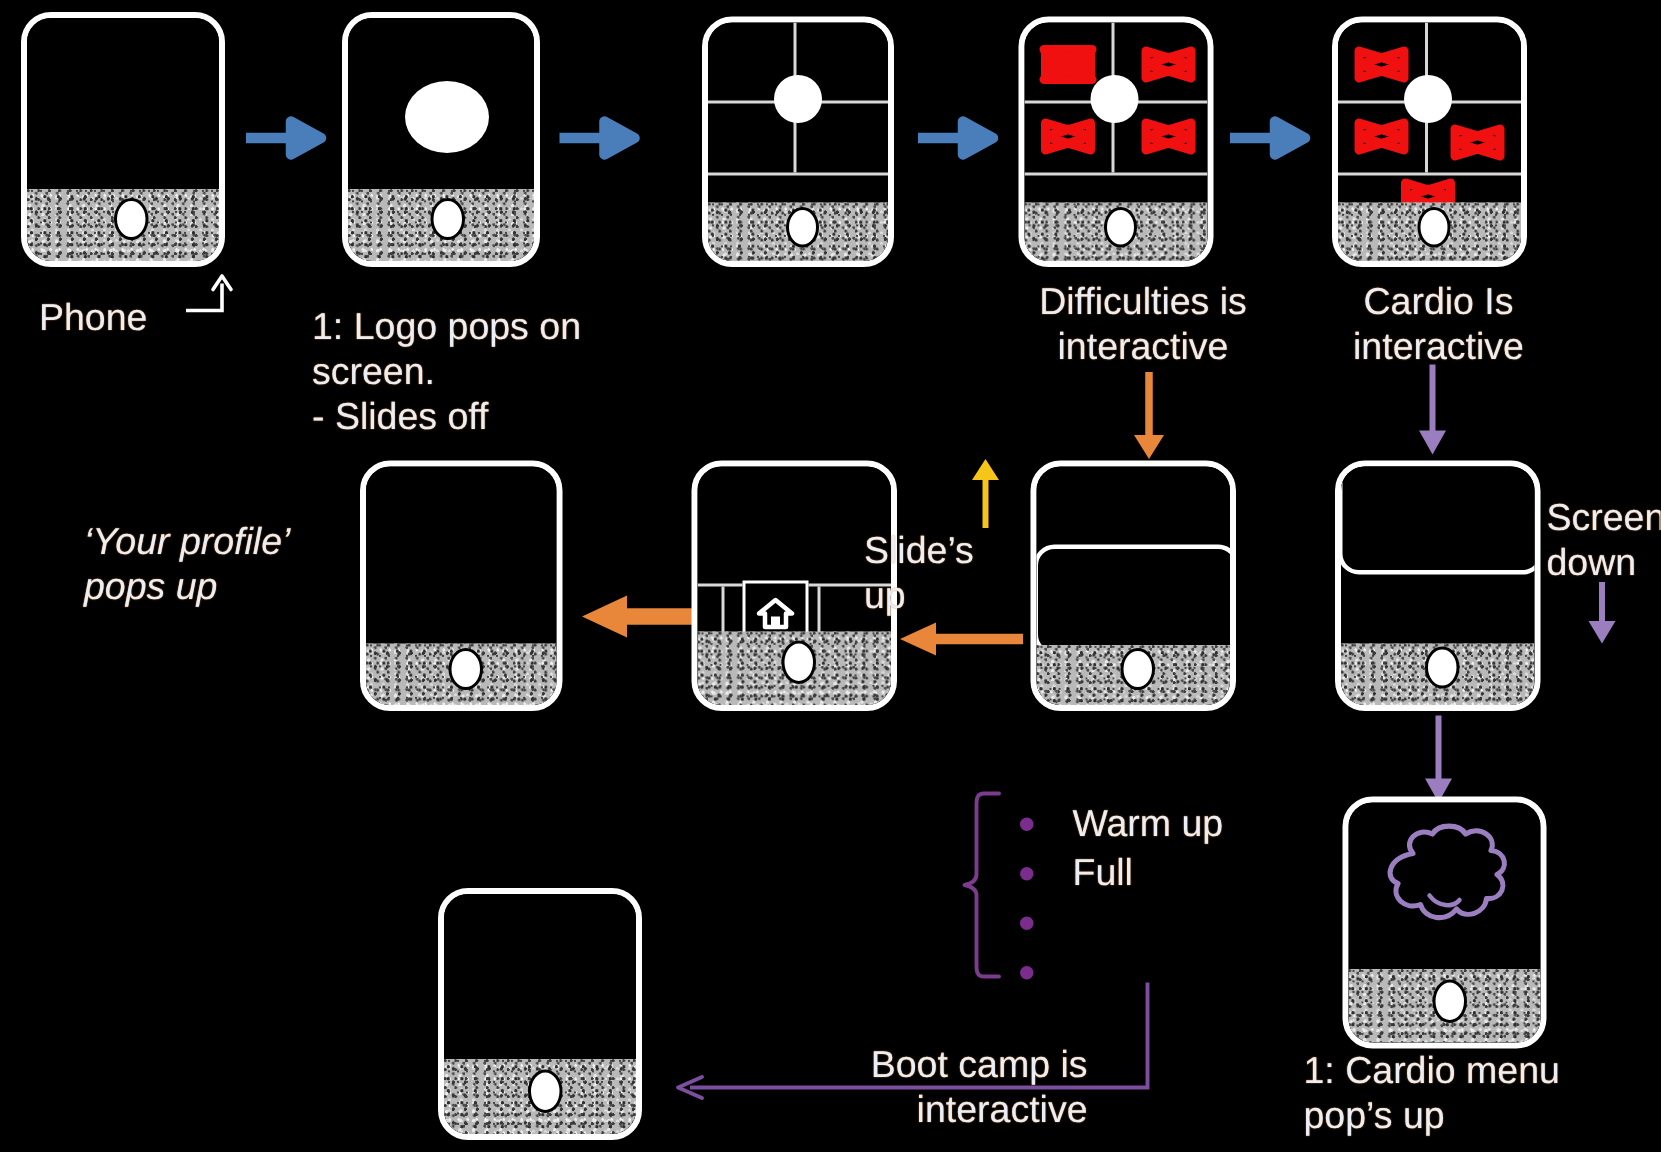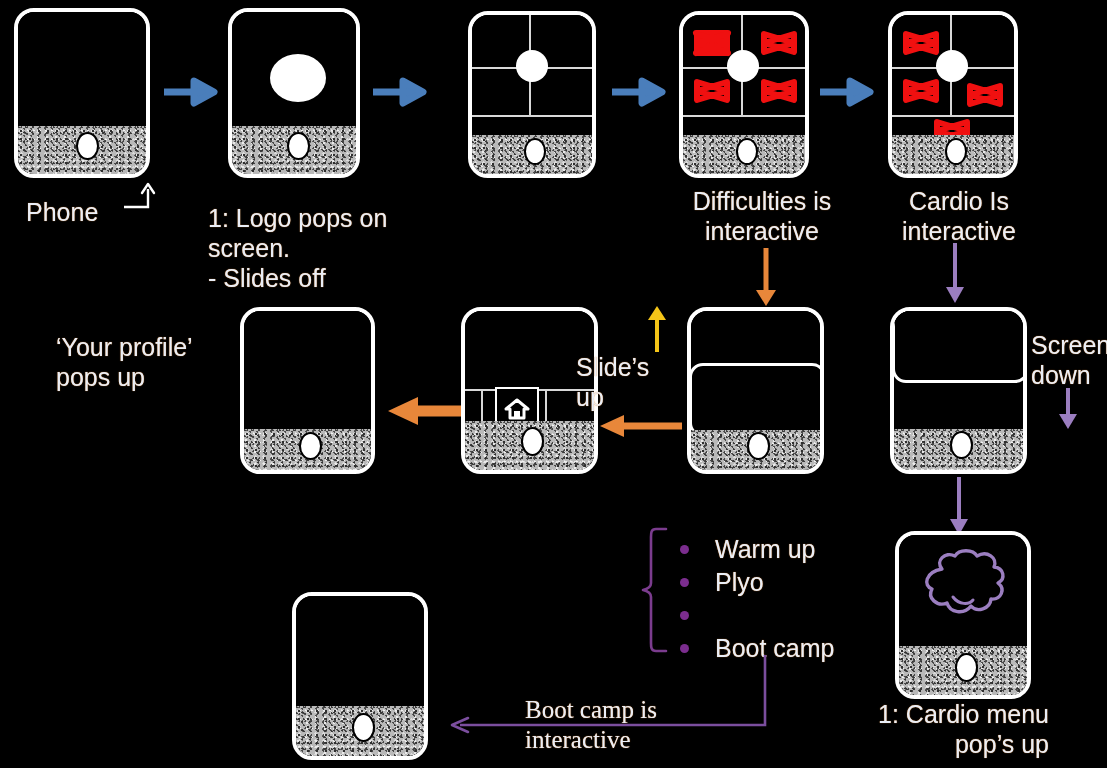--- a/index.html
+++ b/index.html
@@ -229,21 +229,21 @@
       <path d="M3 44 L12 60 L21 44 Z" fill="#9B7EC0"></path>
     </svg>
   </div>
 
   <div class="phone" style="left:240px;top:307px;width:135px;height:167px;">
     <div class="screen"></div>
     <div class="band" style="height:41px;"></div>
     <div class="homebtn" style="left:55px;bottom:10px;width:19px;height:24px;"></div>
   </div>
 
-  <div class="lbl" style="left:56px;top:332px;width:190px;">‘Your profile’ pops up</div>
+  <div class="lbl" style="left:56px;top:346px;width:190px;font-style:italic;">‘Your profile’ pops up</div>
 
   <div class="arrow" style="left:386px;top:396px;">
     <svg width="126" height="30" viewBox="0 0 126 30">
       <path d="M126 15 H30" stroke="#E8873A" stroke-width="11" fill="none"></path>
       <path d="M32 1 L2 15 L32 29 Z" fill="#E8873A"></path>
     </svg>
   </div>
 
   <div class="phone" style="left:461px;top:307px;width:137px;height:167px;">
     <div class="screen"></div>
@@ -312,56 +312,55 @@
         <path d="M25 22 C18 14 28 4 38 9 C42 2 56 2 60 9 C70 3 81 11 77 20
                  C87 21 89 32 81 36 C89 42 84 53 74 52 C73 62 60 66 54 59
                  C47 68 33 66 30 56 C20 60 10 51 15 42 C6 39 8 25 25 22 Z" fill="none" stroke="#9B7EC0" stroke-width="3.4" stroke-linejoin="round"></path>
         <path d="M36 50 C42 58 52 58 56 53" fill="none" stroke="#9B7EC0" stroke-width="3" stroke-linecap="round"></path>
       </svg>
     </div>
     <div class="band" style="height:49px;"></div>
     <div class="homebtn" style="left:56px;bottom:13px;width:19px;height:25px;"></div>
   </div>
 
-  <div class="lbl" style="left:869px;top:699px;width:180px;text-align:right;">1: Cardio menu pop’s up</div>
+  <div class="lbl" style="left:869px;top:699px;width:180px;">1: Cardio menu pop’s up</div>
 
 
   <div class="brace" style="left:640px;top:527px;">
     <svg width="30" height="128" viewBox="0 0 30 128">
       <path d="M26 2 H16 C11 2 11 6 11 10 V56 C11 60 8 62 3 63 C8 64 11 66 11 70
                V116 C11 120 11 124 16 124 H26" fill="none" stroke="#7B3C8E" stroke-width="2.6" stroke-linejoin="round" stroke-linecap="round"></path>
     </svg>
   </div>
 
   <div class="bullets" style="left:680px;top:533px;">
     <div class="brow">
       <span class="bdot"></span>
       <span class="btxt">Warm up</span>
     </div>
     <div class="brow">
       <span class="bdot"></span>
-      <span class="btxt">Plyo</span>
+      <span class="btxt">Full</span>
     </div>
     <div class="brow">
       <span class="bdot"></span>
     </div>
     <div class="brow">
       <span class="bdot"></span>
-      <span class="btxt">Boot camp</span>
     </div>
   </div>
 
   <div class="arrow" style="left:440px;top:655px;">
     <svg width="330" height="75" viewBox="0 0 330 75">
       <path d="M325 0 V70 H20" fill="none" stroke="#7B4E9E" stroke-width="2.6"></path>
       <path d="M28 63 L12 70 L28 77" fill="none" stroke="#7B4E9E" stroke-width="2.6" stroke-linecap="round" stroke-linejoin="round"></path>
     </svg>
   </div>
 
-  <div class="lbl" style="left:525px;top:695px;width:200px;text-align:left;font-family:Liberation Serif, serif;">Boot camp is interactive</div>
+  <div class="lbl" style="left:525px;top:695px;width:200px;text-align:right;">Boot camp is interactive</div>
 
   <div class="phone" style="left:292px;top:592px;width:136px;height:168px;">
     <div class="screen"></div>
     <div class="band" style="height:50px;"></div>
     <div class="homebtn" style="left:56px;bottom:14px;width:19px;height:25px;"></div>
   </div>
 
 
 </div>
 

